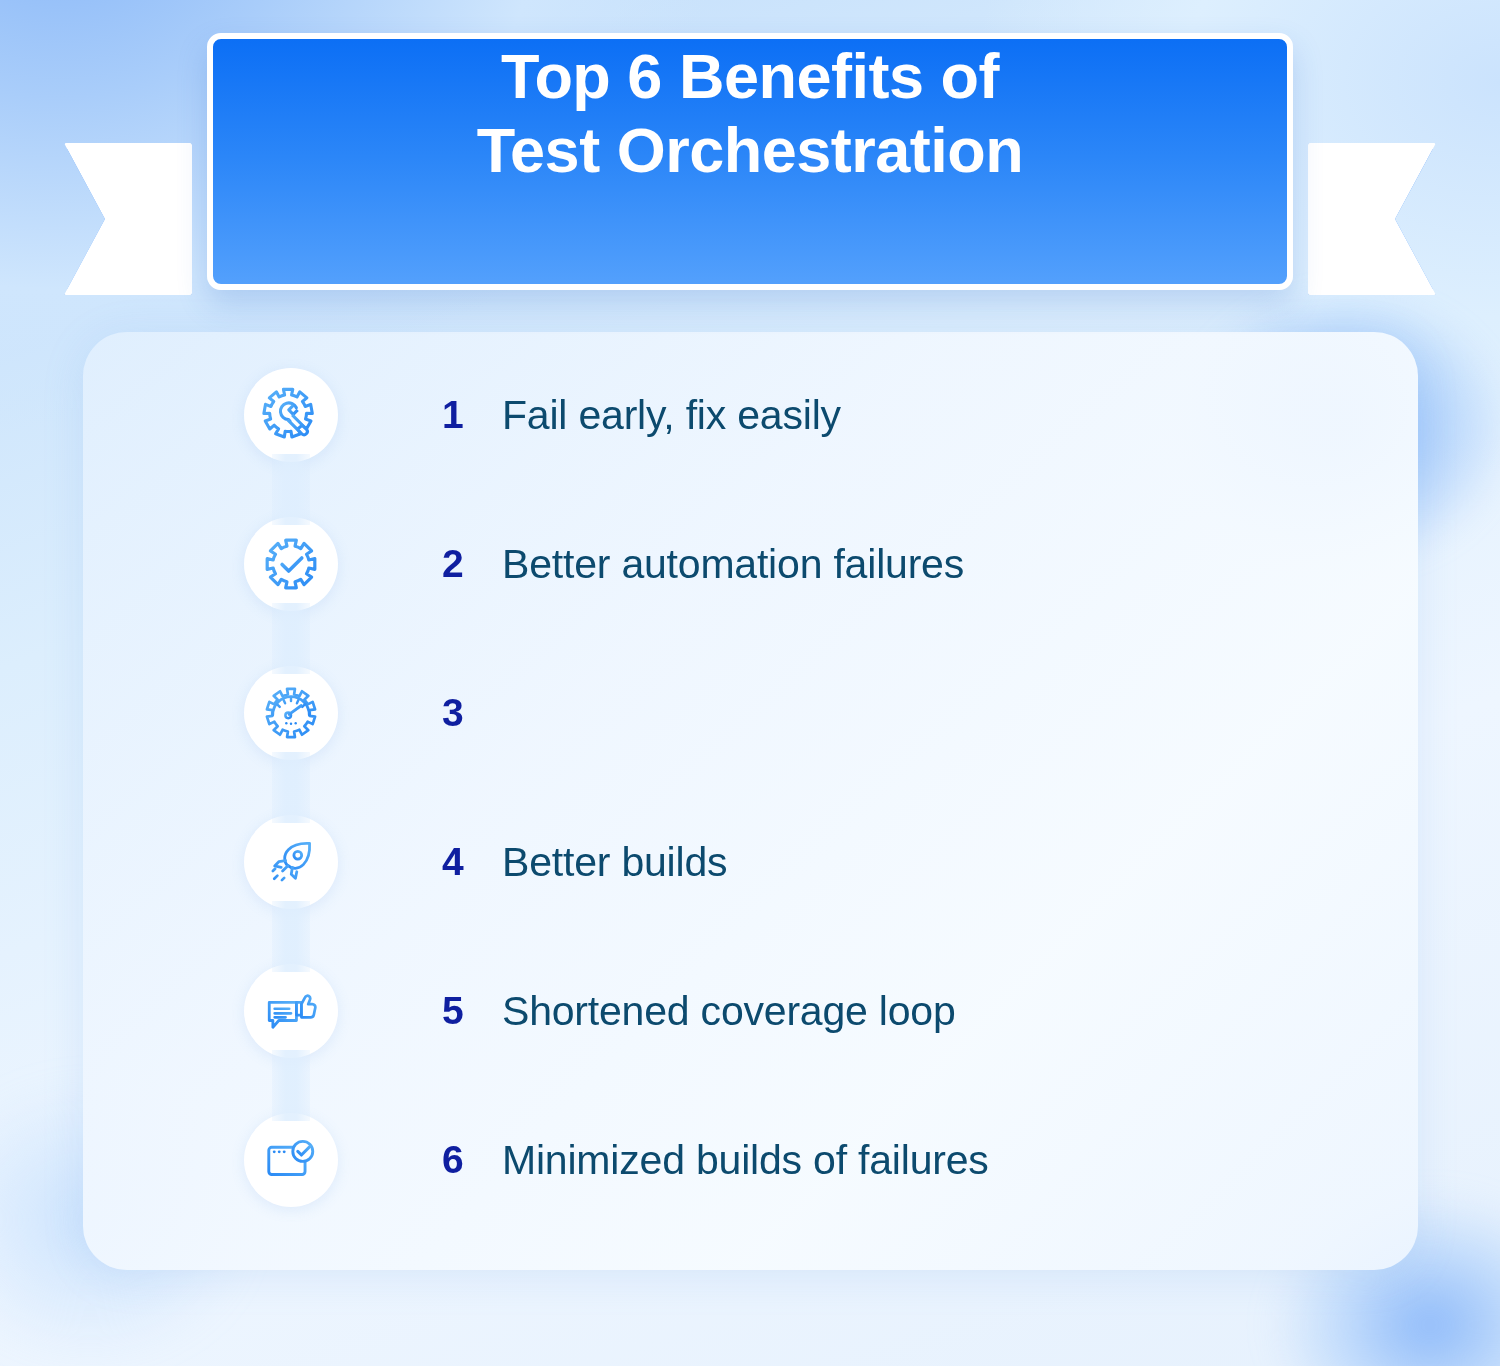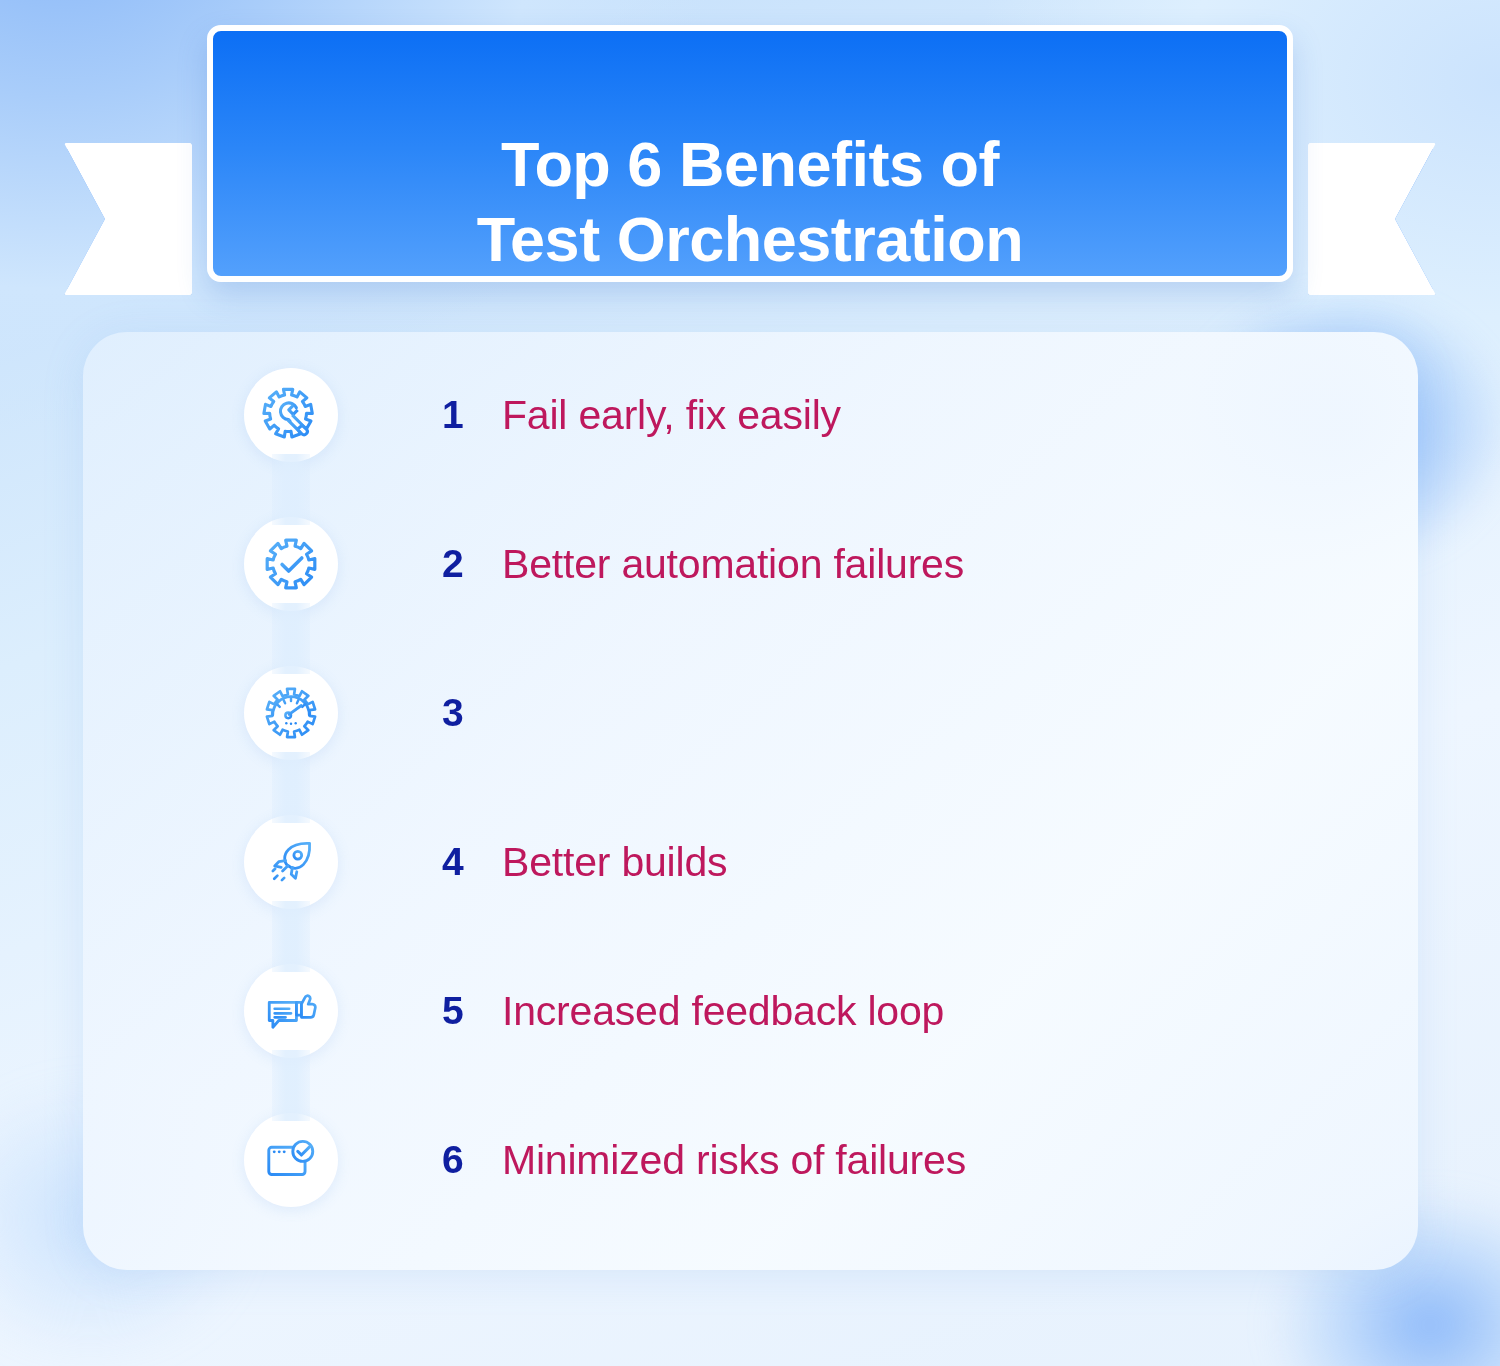--- a/index.html
+++ b/index.html
@@ -97,30 +97,30 @@
     background: #ffffff;
     z-index: -1;
     transform: scale(1.06);
   }
 
   .tail-wrap { position: absolute; }
 
   .ribbon-banner {
     position: absolute;
     left: 207px;
-    top: 25px;
+    top: 33px;
     width: 1086px;
     height: 257px;
     box-sizing: border-box;
     border-radius: 14px;
     background: linear-gradient(180deg, #0c6ff5 0%, #2b86f8 48%, #53a0fc 100%);
     border: 6px solid #ffffff;
     box-shadow: 0 14px 30px rgba(50,110,205,0.22);
     display: flex;
-    align-items: flex-end;
+    align-items: flex-start;
     justify-content: center;
     z-index: 3;
   }
   .ribbon-title {
     color: #ffffff;
     font-size: 63px;
     font-weight: bold;
     line-height: 1.18;
     text-align: center;
     letter-spacing: -0.5px;
@@ -179,21 +179,21 @@
     width: 60px;
     margin-left: 104px;
     font-size: 39px;
     font-weight: bold;
     color: #0f1fa0;
     text-align: left;
     flex: none;
   }
   .row-label {
     font-size: 41px;
-    color: #be185d;
+    color: #0c4a6e;
     letter-spacing: -0.2px;
     white-space: nowrap;
   }
 </style>
 </head>
 <body>
 
 <div id="canvas">
 
   <div class="bg-base"></div>
@@ -303,38 +303,38 @@
                 <stop offset="1" stop-color="#58b0f8"></stop>
               </linearGradient>
             </defs>
       <path d="M8 22.5h30v20H18.5L12 50v-7.5H8z" stroke="url(#g5)" stroke-width="3.1" stroke-linejoin="round" fill="none"></path>
       <path d="M14 29.5h16M14 34.5h18M14 39h12" stroke="url(#g5)" stroke-width="3" stroke-linecap="round"></path>
       <path d="M38 22.5h5.5v14H38z" stroke="url(#g5)" stroke-width="3" stroke-linejoin="round" fill="none"></path>
       <path d="M43.5 24.5l4-7.5c.8-1.6 2.6-2.3 4.1-1.5 1.4.8 1.9 2.5 1.3 4L51 24.5h4.5c2.1 0 3.7 1.8 3.3 3.9l-1.6 7.8c-.3 1.7-1.8 2.8-3.5 2.8H43.5z" stroke="url(#g5)" stroke-width="3" stroke-linejoin="round" fill="none"></path>
     </svg>
         </div>
         <div class="row-num">5</div>
-        <div class="row-label">Increased feedback loop</div>
+        <div class="row-label">Shortened coverage loop</div>
       </div>
       <div class="row" style="top: 1113px;">
         <div class="icon-circle">
     <svg width="58" height="58" viewBox="0 0 64 64" fill="none">
       <defs>
               <linearGradient id="g6" x1="0" y1="1" x2="1" y2="0">
         <stop offset="0" stop-color="#2b8bf5"></stop>
                 <stop offset="1" stop-color="#58b0f8"></stop>
               </linearGradient>
             </defs>
       <rect x="7.5" y="18" width="40" height="30" rx="3.2" stroke="url(#g6)" stroke-width="3.2" fill="none"></rect>
       <path d="M7.5 27.5h40" stroke="url(#g6)" stroke-width="3.2"></path>
       <circle cx="13.5" cy="23" r="1.6" fill="#2b8bf5"></circle>
       <circle cx="19" cy="23" r="1.6" fill="#2b8bf5"></circle>
       <circle cx="24.5" cy="23" r="1.6" fill="#2b8bf5"></circle>
       <circle cx="45" cy="22.5" r="11" stroke="url(#g6)" stroke-width="3.2" fill="#fff"></circle>
       <path d="M39.5 22.5l4 4 9.5-9.5" stroke="url(#g6)" stroke-width="3.4" stroke-linecap="round" stroke-linejoin="round" fill="none"></path>
     </svg>
         </div>
         <div class="row-num">6</div>
-        <div class="row-label">Minimized risks of failures</div>
+        <div class="row-label">Minimized builds of failures</div>
       </div>
     </div>
 
 </div>
 
 </body></html>

